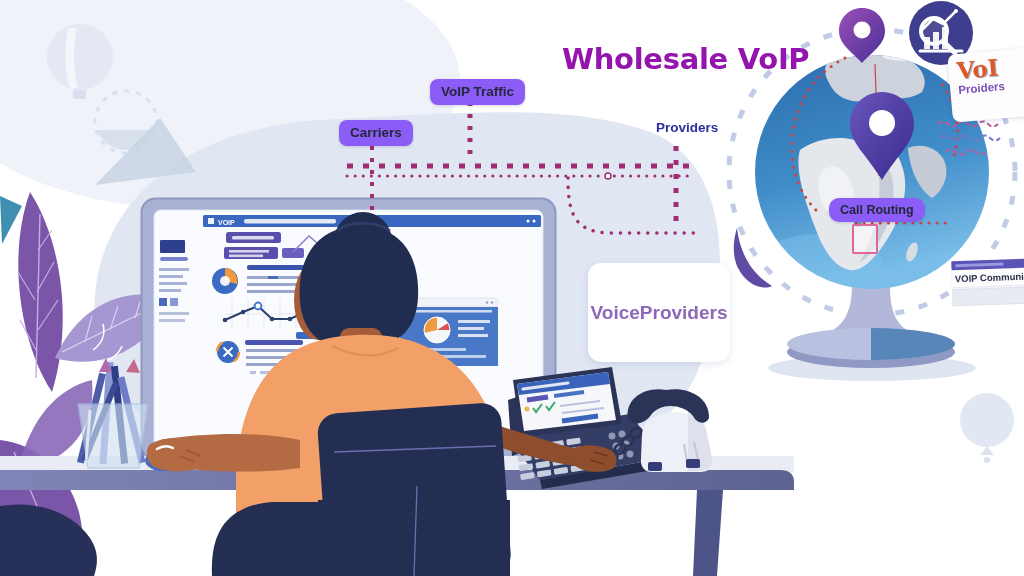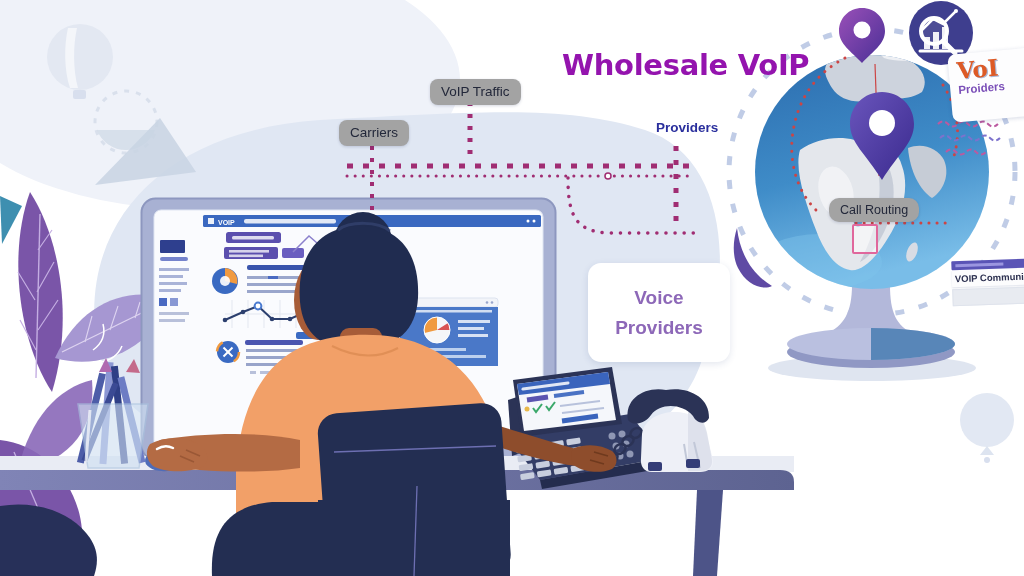--- a/index.html
+++ b/index.html
@@ -1,32 +1,32 @@
 <!DOCTYPE html>
 <html><head>
 <meta charset="utf-8">
 <style>
   html,body{margin:0;padding:0;}
   body{width:1024px;height:576px;overflow:hidden;position:relative;background:#ffffff;
        font-family:"Liberation Sans",sans-serif;}
   #scene{position:absolute;left:0;top:0;z-index:1;}
   .ov{position:absolute;z-index:2;}
-  .title{left:562px;top:48px;font-family:"DejaVu Sans",sans-serif;font-size:29px;font-weight:800;
+  .title{left:562px;top:42px;font-family:"DejaVu Sans",sans-serif;font-size:29px;font-weight:800;
          color:#9414ae;letter-spacing:-0.3px;}
-  .pill{background:#a3a3a3;border-radius:8px;box-shadow:0 1px 3px rgba(30,40,90,.18);
-        font-size:13.5px;font-weight:400;color:#23283a;padding:0 11px;height:26px;
+  .pill{background:#8b5cf6;border-radius:8px;box-shadow:0 1px 3px rgba(30,40,90,.18);
+        font-size:13.5px;font-weight:700;color:#23283a;padding:0 11px;height:26px;
         line-height:26px;white-space:nowrap;}
   .pill-voip{left:430px;top:79px;}
   .pill-carriers{left:339px;top:120px;}
   .pill-routing{left:829px;top:198px;height:24px;line-height:24px;font-size:12.5px;border-radius:10px;}
   .wholesale{left:656px;top:120px;font-size:13.5px;font-weight:700;color:#2a2f9d;}
   .routing-square{left:852px;top:224px;width:22px;height:26px;border:2.5px solid #e0679c;
         background:rgba(255,255,255,.55);border-radius:2px;}
   .term-card{left:588px;top:263px;width:142px;height:99px;background:#ffffff;border-radius:13px;
-        box-shadow:0 2px 7px rgba(40,60,120,.13);display:flex;flex-direction:column;
+        box-shadow:0 2px 7px rgba(40,60,120,.13);display:flex;flex-direction:row;
         align-items:center;justify-content:center;}
   .term-card div{font-size:19px;font-weight:800;color:#8d68b8;line-height:1.55;}
   .brand-card{left:950px;top:50px;width:92px;height:60px;background:#fdfdfe;border-radius:8px;
         box-shadow:0 1px 4px rgba(40,60,120,.2);transform:rotate(-5deg);padding:4px 8px;}
   .brand-word{font-family:"DejaVu Serif",serif;font-size:23px;font-weight:700;color:#dd5a26;
         text-shadow:1px 1px 0 #aab8d8;line-height:1.1;}
   .brand-sub{font-size:11.5px;font-weight:800;color:#7b4fb8;margin-top:1px;}
   .right-banner{left:952px;top:260px;width:76px;transform:rotate(-2deg);}
   .rb-bar{height:9px;background:#5a54b6;border-radius:1px;position:relative;}
   .rb-bar i{position:absolute;left:4px;top:3px;width:48px;height:3px;background:#9b96e0;display:block;}

